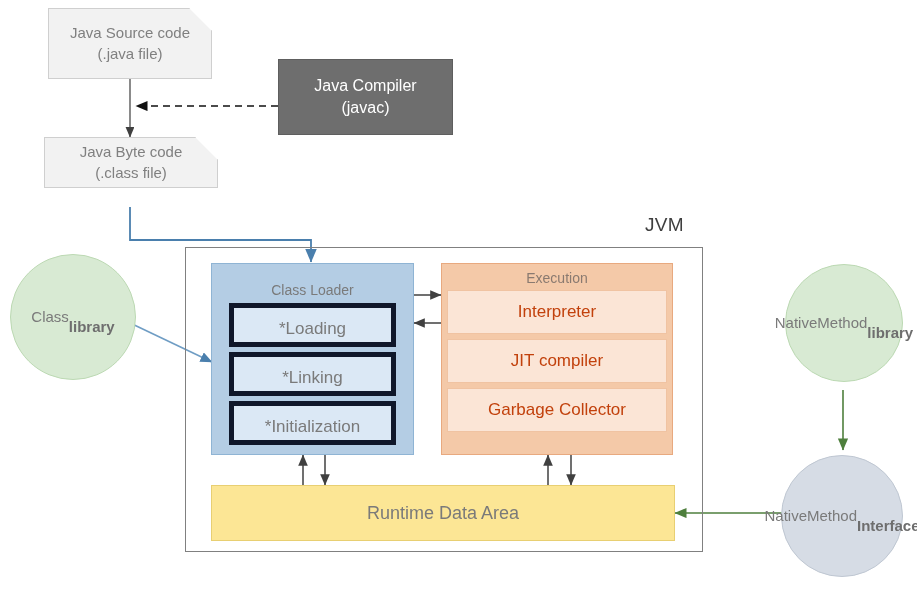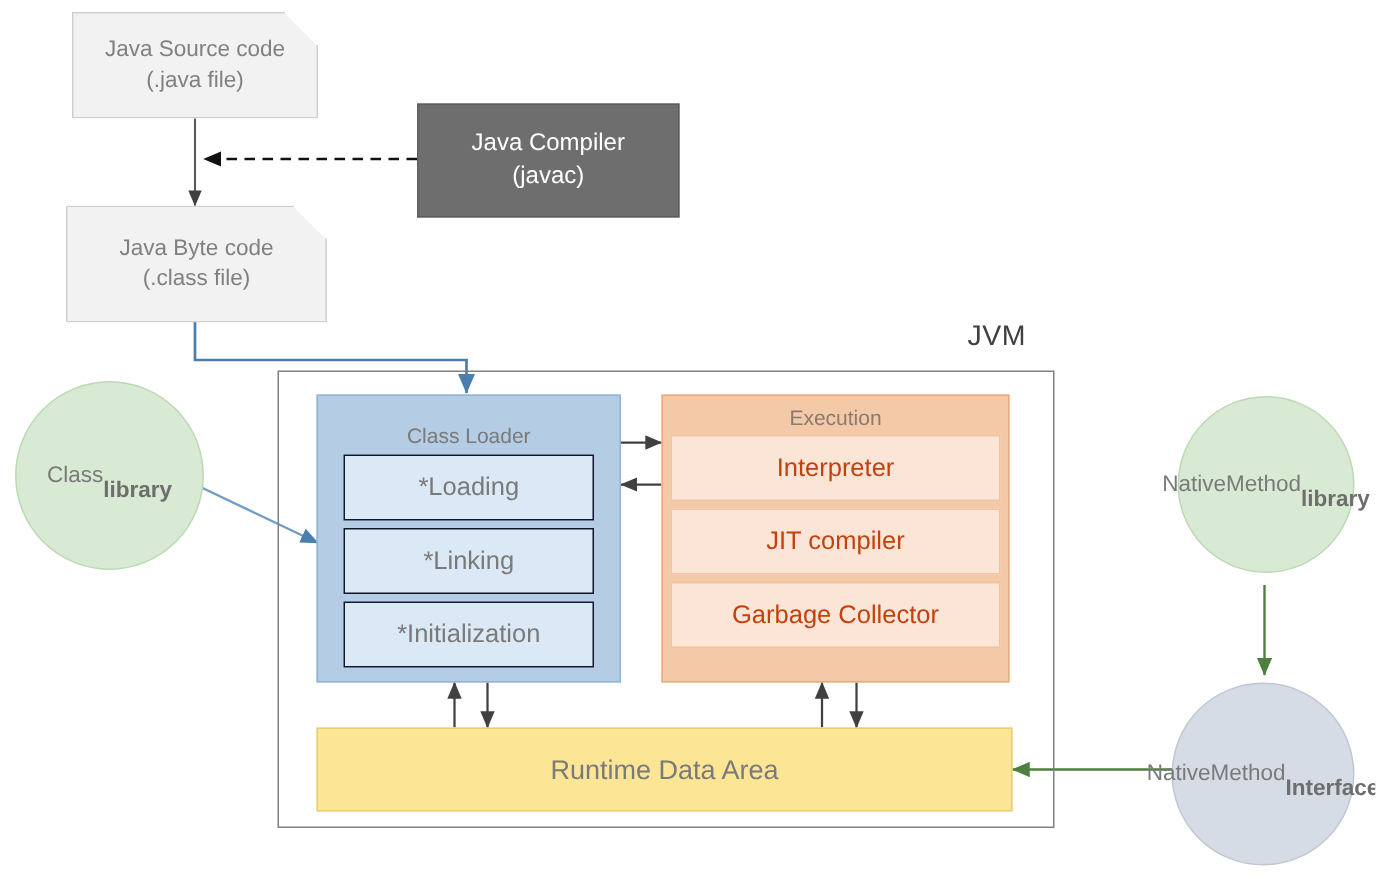--- a/index.html
+++ b/index.html
@@ -83,21 +83,21 @@
     padding: 12px;
   }
   .group-title {
     text-align: center;
     font-size: 14px;
     color: #7a7a7a;
     padding: 6px 0 5px 0;
   }
   .loader-item {
     background: #dbe8f5;
-    border: 1px solid #0f172a;
+    border: 5px solid #0f172a;
     color: #7a7a7a;
     font-size: 17px;
     text-align: center;
     box-sizing: border-box;
     height: 44px;
     line-height: 42px;
     margin: 0 5px 5px 5px;
   }
 
   
@@ -212,28 +212,28 @@
 
   <div class="doc-wrap abs" style="left:48px; top:8px; width:164px; height:62px;">
     <div class="doc-shape" style="width:164px; height:71px;">
       <span>Java Source code</span>
       <span>(.java file)</span>
     </div>
     <div class="doc-fold"></div>
   </div>
 
   <div class="doc-wrap abs" style="left:44px; top:137px; width:174px; height:70px;">
-    <div class="doc-shape" style="width:174px; height:78px;">
+    <div class="doc-shape" style="width:174px; height:51px;">
       <span>Java Byte code</span>
       <span>(.class file)</span>
     </div>
     <div class="doc-fold"></div>
   </div>
 
-  <div class="compiler-box abs" style="left:278px; top:69px; width:175px; height:76px;">
+  <div class="compiler-box abs" style="left:278px; top:59px; width:175px; height:76px;">
     <span>Java Compiler</span>
     <span>(javac)</span>
   </div>
 
   <div class="jvm-label abs" style="left:645px; top:214px;">JVM</div>
 
   <div class="jvm-box abs" style="left:185px; top:247px; width:518px; height:305px;"></div>
 
   <div class="loader-group abs" style="left:211px; top:263px; width:203px; height:192px;">
     <div class="group-title">Class Loader</div>

